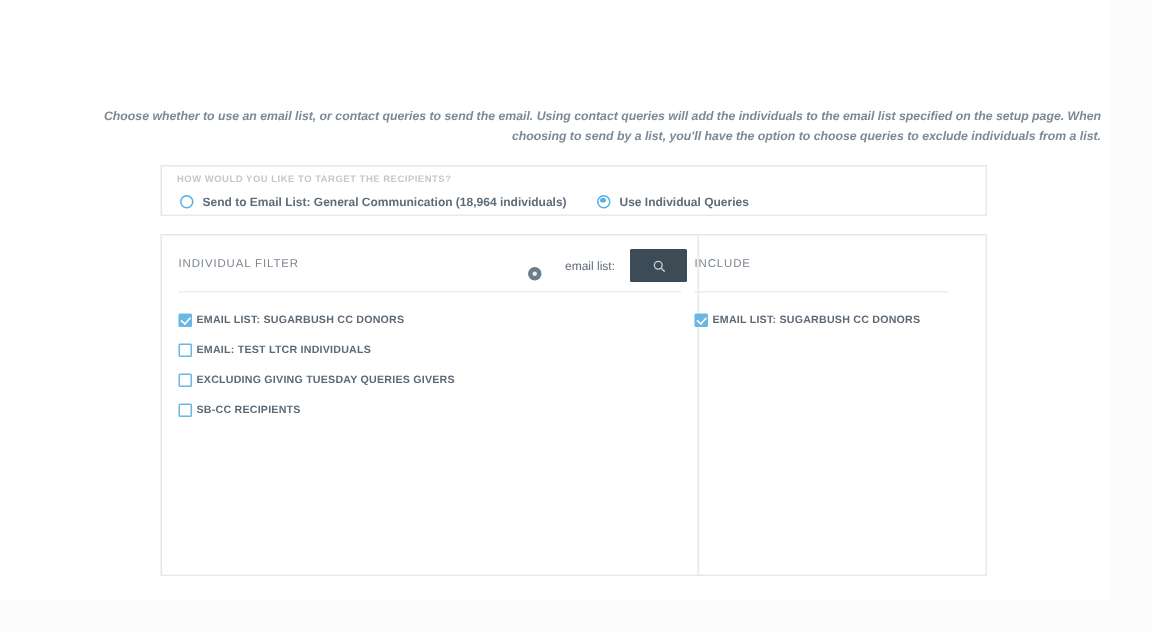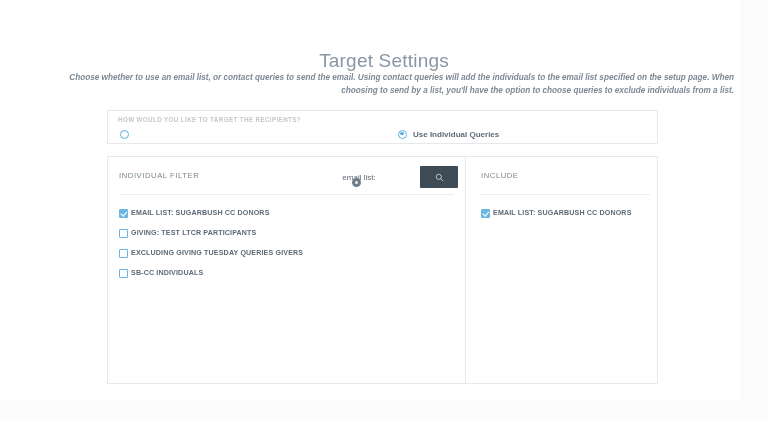--- a/index.html
+++ b/index.html
@@ -134,21 +134,21 @@
     position: absolute;
     left: 0;
     top: 0;
     width: 358px;
     height: 226px;
     border-right: 1px solid #e6e8ea;
     box-sizing: border-box;
   }
   .panel-right {
     position: absolute;
-    left: 362px;
+    left: 344px;
     top: 0;
     width: 191px;
     height: 226px;
     box-sizing: border-box;
   }
   .panel-head {
     position: relative;
     height: 37px;
   }
   .panel-title {
@@ -172,21 +172,21 @@
     left: 0;
     top: 0;
     width: 102px;
     height: 30px;
     border: none;
     outline: none;
     background: transparent;
     font-family: "Liberation Sans", sans-serif;
     font-size: 8px;
     color: #5f6c79;
-    text-align: center;
+    text-align: right;
     padding: 0;
   }
   .search-clear {
     position: absolute;
     left: 44px;
     top: 16px;
     width: 9px;
     height: 9px;
     border-radius: 50%;
     background: #6e7d8a;
@@ -277,29 +277,29 @@
     top: 46px;
     right: 0;
   }
 </style>
 </head>
 <body>
 
 <div class="page">
   <div class="content-card"></div>
 
-  <div class="page-title">Target Settings</div>
   <div class="page-subtitle">Choose whether to use an email list, or contact queries to send the email. Using contact queries will add the individuals to the email list specified on the setup page. When choosing to send by a list, you'll have the option to choose queries to exclude individuals from a list.</div>
 
   <div class="radio-bar">
     <div class="radio-bar-label">HOW WOULD YOU LIKE TO TARGET THE RECIPIENTS?</div>
     <div class="radio-row">
 
       <div class="radio-option opt0">
         <span class="radio-circle"></span>
+        <span class="radio-label">Send to Email List: General Communication (18,964 individuals)</span>
       </div>
 
       <div class="radio-option opt1 selected">
         <span class="radio-circle"></span>
         <span class="radio-label">Use Individual Queries</span>
       </div>
 
 
     </div>
   </div>
@@ -322,29 +322,29 @@
       </div>
       <div class="panel-divider"></div>
 
       <div class="query-list">
         <div class="query-item">
           <span class="cbox checked"></span>
           <span class="query-label">EMAIL LIST: SUGARBUSH CC DONORS</span>
         </div>
         <div class="query-item">
           <span class="cbox"></span>
-          <span class="query-label">GIVING: TEST LTCR PARTICIPANTS</span>
+          <span class="query-label">EMAIL: TEST LTCR INDIVIDUALS</span>
         </div>
         <div class="query-item">
           <span class="cbox"></span>
           <span class="query-label">EXCLUDING GIVING TUESDAY QUERIES GIVERS</span>
         </div>
         <div class="query-item">
           <span class="cbox"></span>
-          <span class="query-label">SB-CC INDIVIDUALS</span>
+          <span class="query-label">SB-CC RECIPIENTS</span>
         </div>
       </div>
     </div>
 
     <div class="panel-right">
       <div class="panel-head">
         <div class="panel-title">INCLUDE</div>
       </div>
       <div class="panel-divider"></div>
 

